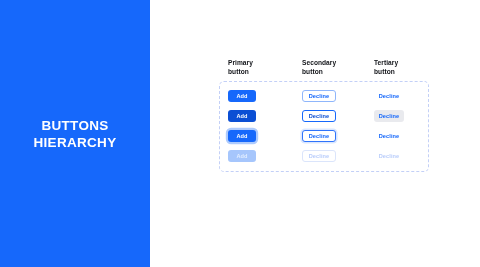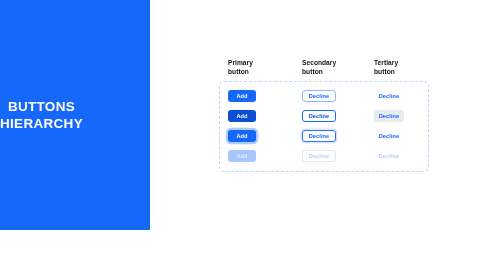--- a/index.html
+++ b/index.html
@@ -23,25 +23,25 @@
     height: 267px;
     background: #ffffff;
   }
 
   
   #left-panel {
     position: absolute;
     left: 0;
     top: 0;
     width: 150px;
-    height: 230px;
+    height: 267px;
     background: #1668fb;
     display: flex;
     align-items: center;
-    justify-content: flex-start;
+    justify-content: center;
   }
   #slide-title {
     color: #ffffff;
     font-size: 13.5px;
     font-weight: bold;
     line-height: 17px;
     text-align: center;
     letter-spacing: 0.3px;
     white-space: pre-line;
     user-select: none;

